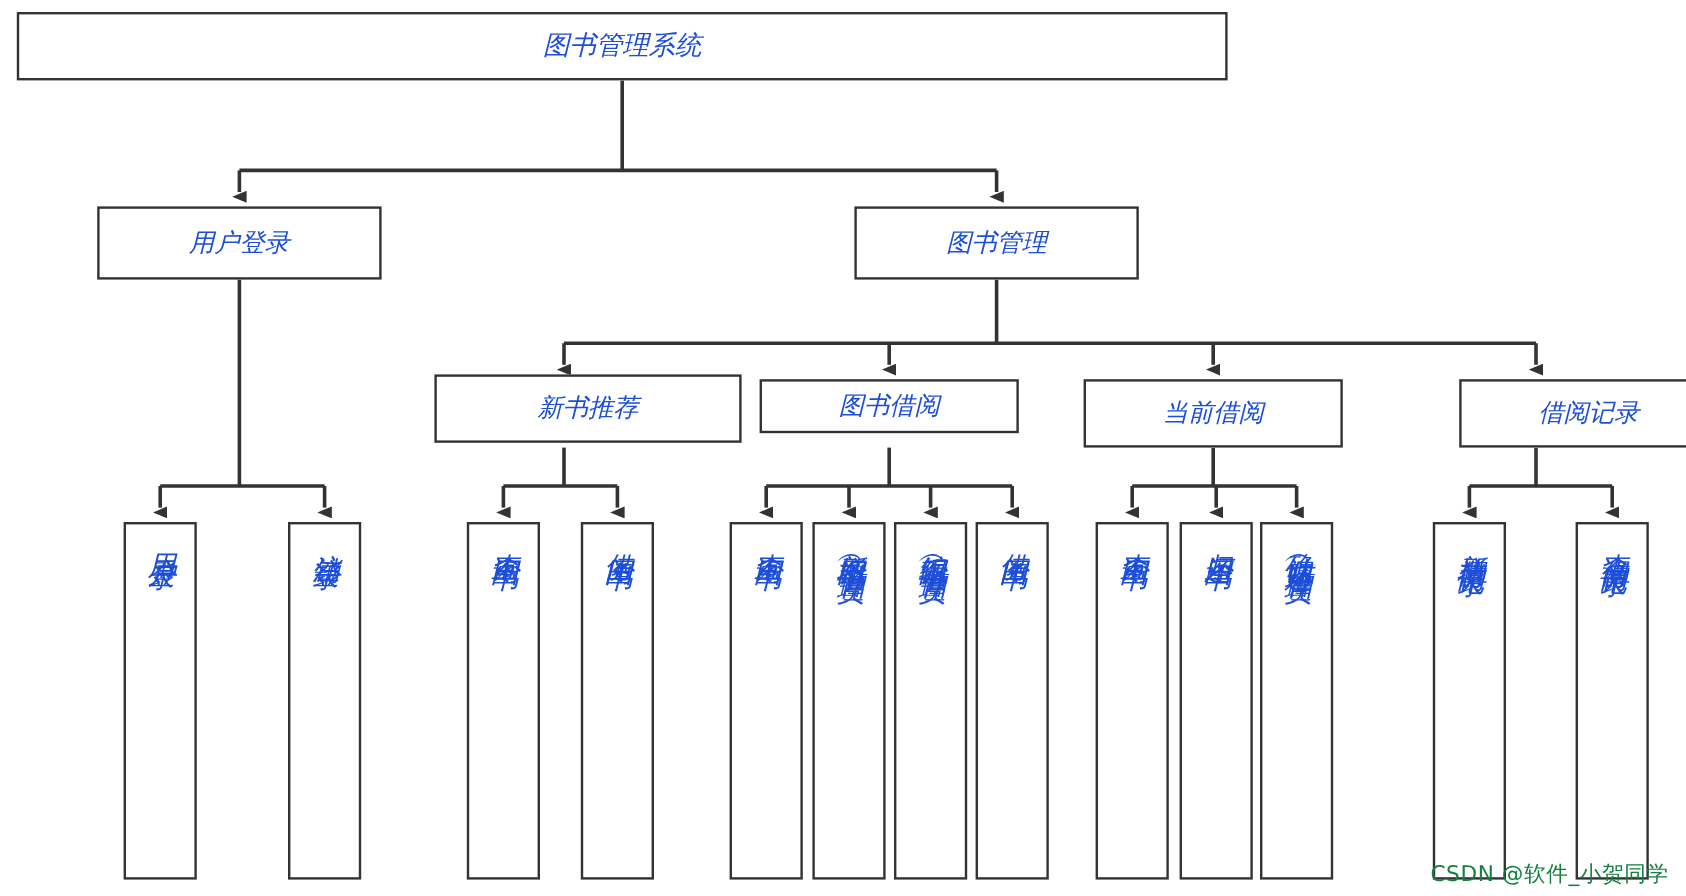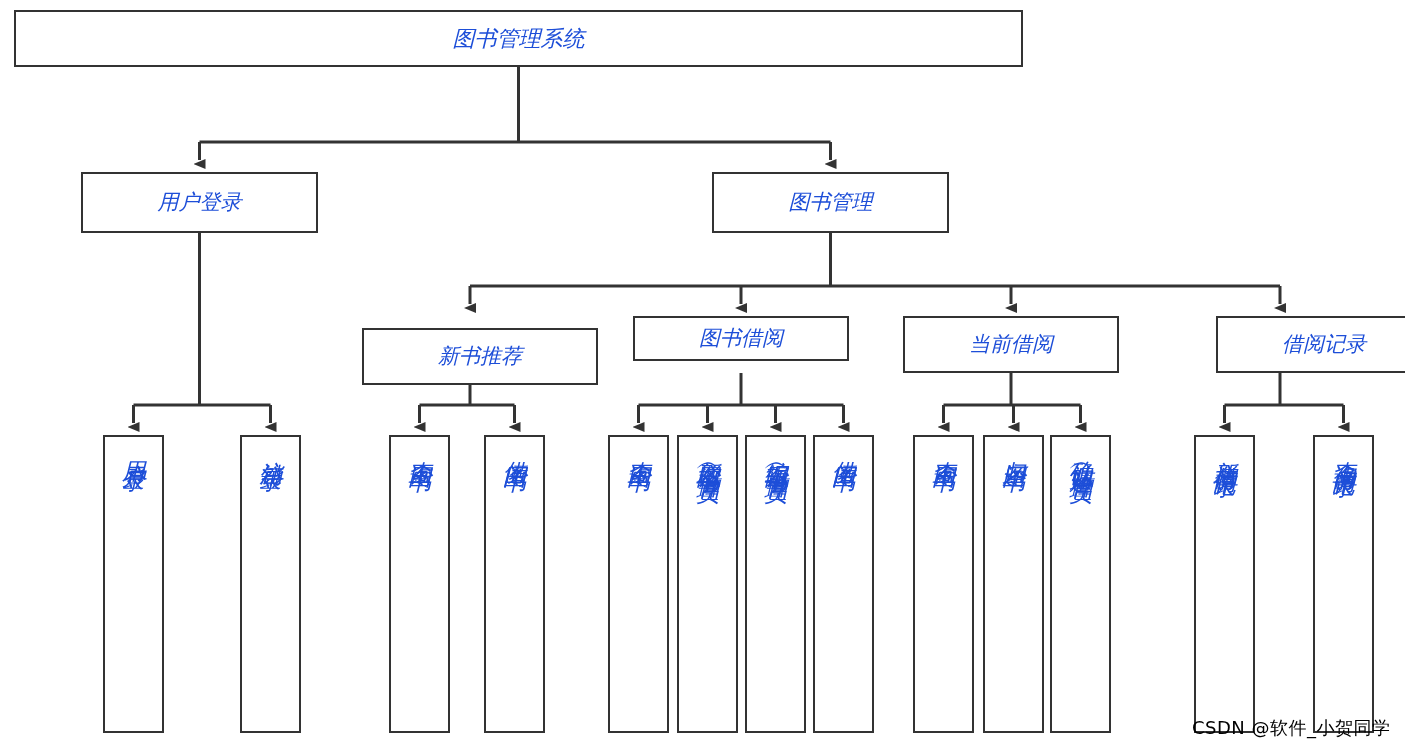--- a/index.html
+++ b/index.html
@@ -55,21 +55,21 @@
   .node.vert .lbl {
     writing-mode: vertical-rl;
     text-orientation: upright;
     font-size: 23px;
     letter-spacing: 3px;
     margin: 0 auto;
   }
   .watermark {
     position: absolute;
     font-size: 18px;
-    color: #000000;
+    color: #15803d;
     white-space: nowrap;
     letter-spacing: 0.5px;
   }
 </style>
 </head>
 <body>
 
 <div id="canvas">
 
   <svg id="wires" viewBox="0 0 1405 747" xmlns="http://www.w3.org/2000/svg">
@@ -119,21 +119,21 @@
     <span class="lbl">图书管理系统</span>
   </div>
 
   <div id="node-layer">
       <div class="node lvl2 horiz" style="left: 81px; top: 172px; width: 237px; height: 61px;">
         <span class="lbl">用户登录</span>
       </div>
       <div class="node lvl2 horiz" style="left: 712px; top: 172px; width: 237px; height: 61px;">
         <span class="lbl">图书管理</span>
       </div>
-      <div class="node lvl3 horiz" style="left: 362px; top: 328px; width: 236px; height: 57px;">
+      <div class="node lvl3 horiz" style="left: 362px; top: 312px; width: 256px; height: 57px;">
         <span class="lbl">新书推荐</span>
       </div>
       <div class="node lvl3 horiz" style="left: 633px; top: 316px; width: 216px; height: 45px;">
         <span class="lbl">图书借阅</span>
       </div>
       <div class="node lvl3 horiz" style="left: 903px; top: 316px; width: 216px; height: 57px;">
         <span class="lbl">当前借阅</span>
       </div>
       <div class="node lvl3 horiz" style="left: 1172px; top: 316px; width: 216px; height: 57px; margin-left: 44px;">
         <span class="lbl">借阅记录</span>

